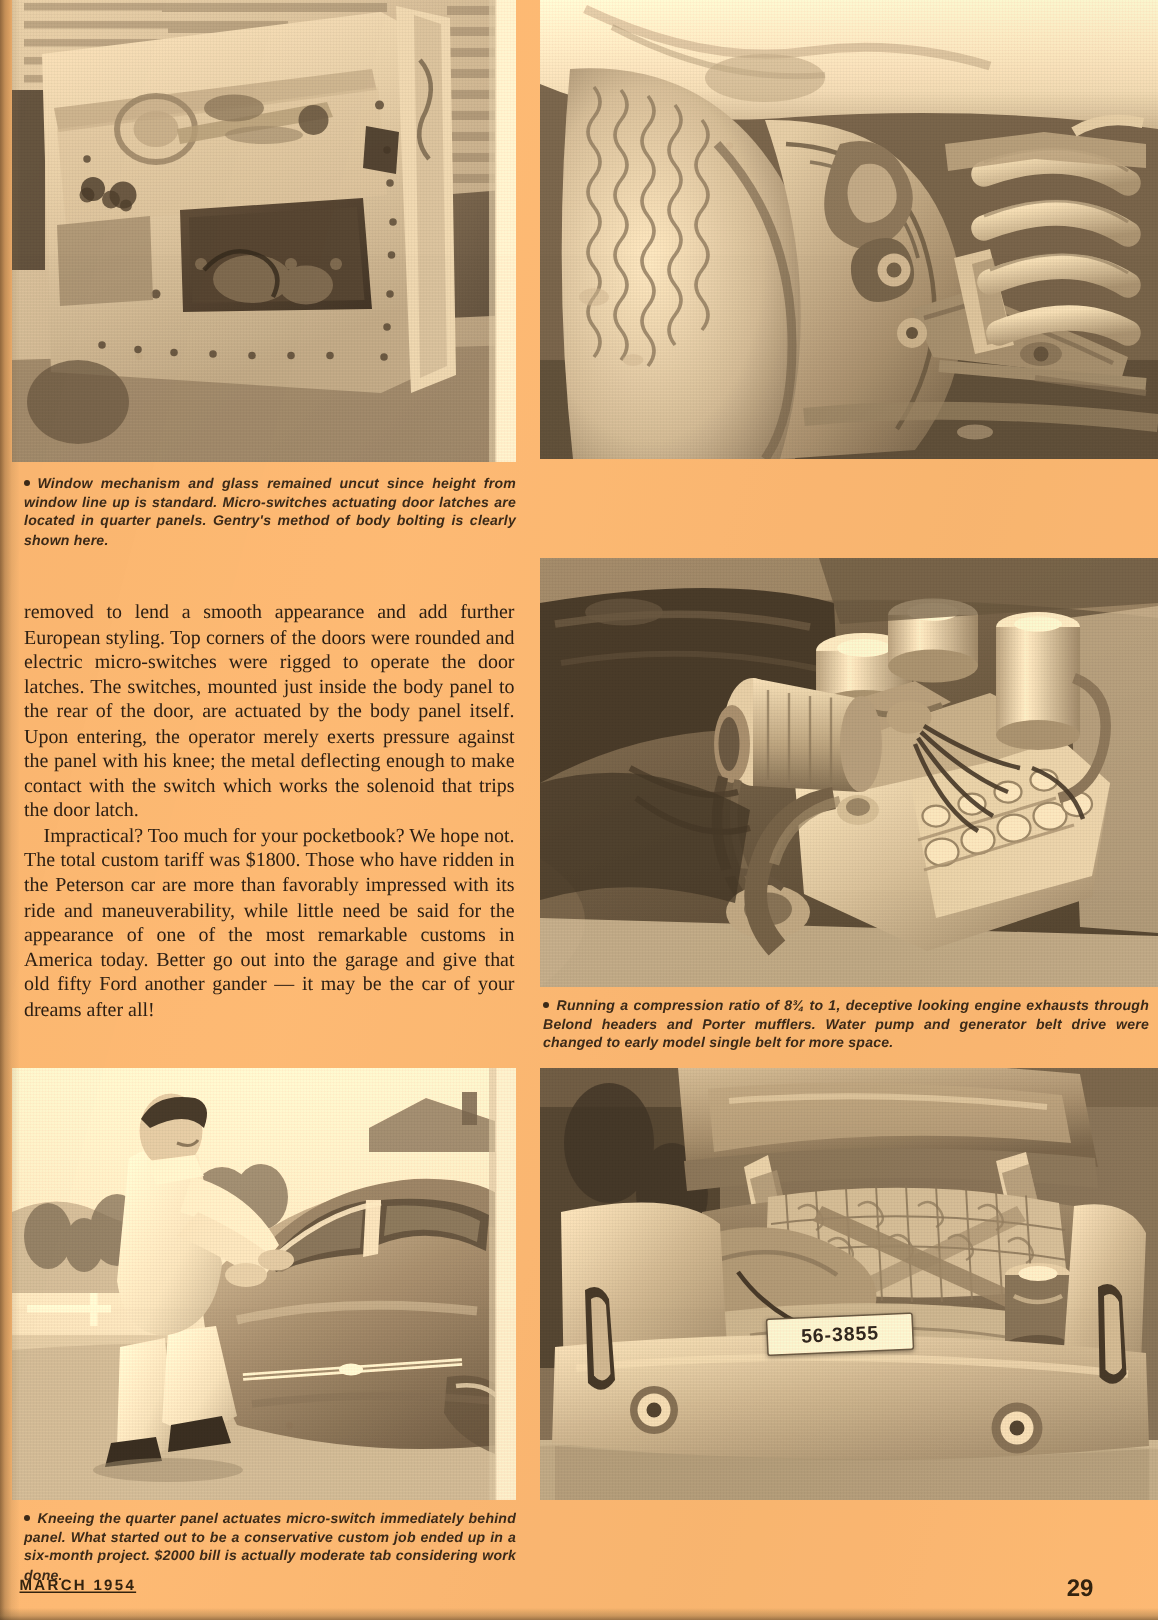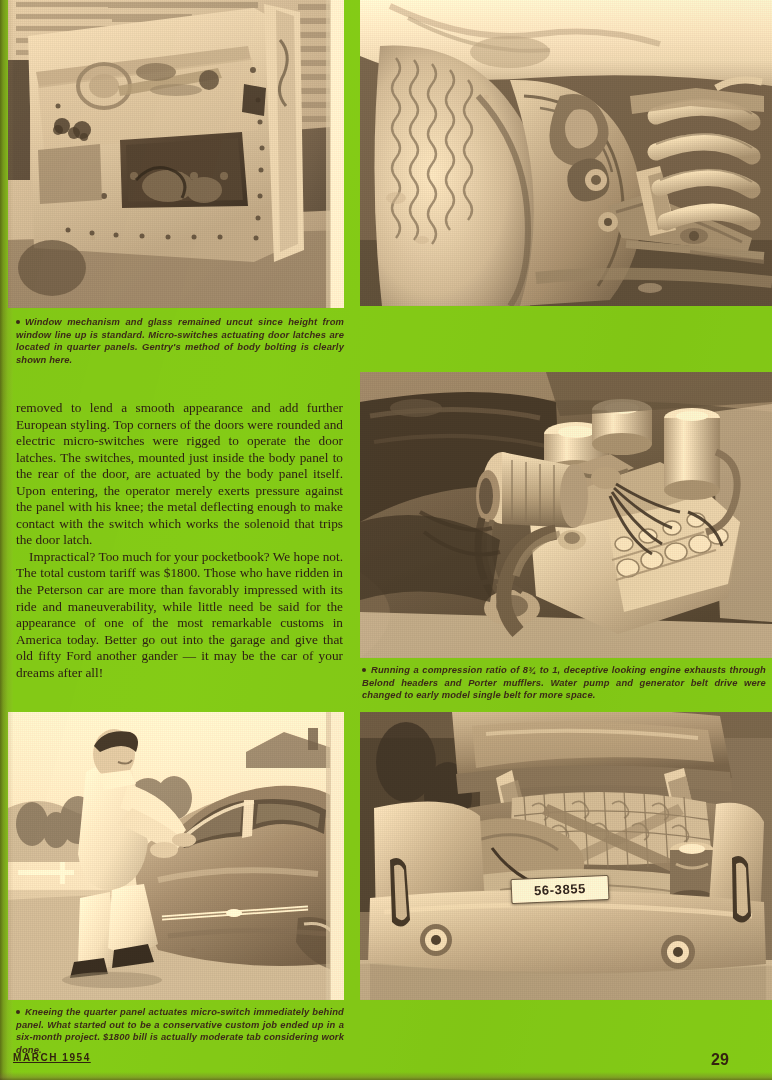--- a/index.html
+++ b/index.html
@@ -12,21 +12,21 @@
     width: 772px;
     height: 1080px;
     overflow: hidden;
     font-family: "Liberation Serif", serif;
   }
 
   #page {
     position: relative;
     width: 772px;
     height: 1080px;
-    background: #84cc16;
+    background: #fdba74;
     overflow: hidden;
   }
 
   
   #page::before {
     content: "";
     position: absolute;
     inset: 0;
     pointer-events: none;
     z-index: 40;
@@ -728,21 +728,21 @@
       <path d="M10 252 Q200 268 406 254 L406 288 L10 288 Z" fill="#a98a60" opacity="0.6"></path>
     </svg>
 
     <div class="plate">
       <span>56-3855</span>
     </div>
     <div class="grain"></div>
   </div>
 
   <div class="caption" style="left:16px; top:1006px; width:328px;">
-    <span class="bullet"></span><span>Kneeing the quarter panel actuates micro-switch immediately behind panel. What started out to be a conservative custom job ended up in a six-month project. $1800 bill is actually moderate tab considering work done.</span>
+    <span class="bullet"></span><span>Kneeing the quarter panel actuates micro-switch immediately behind panel. What started out to be a conservative custom job ended up in a six-month project. $2000 bill is actually moderate tab considering work done.</span>
   </div>
 
 
   <div class="footer-date">MARCH 1954</div>
   <div class="footer-page">29</div>
 
   <div class="gutter-shadow"></div>
   <div class="bottom-edge"></div>
 </div>
 

